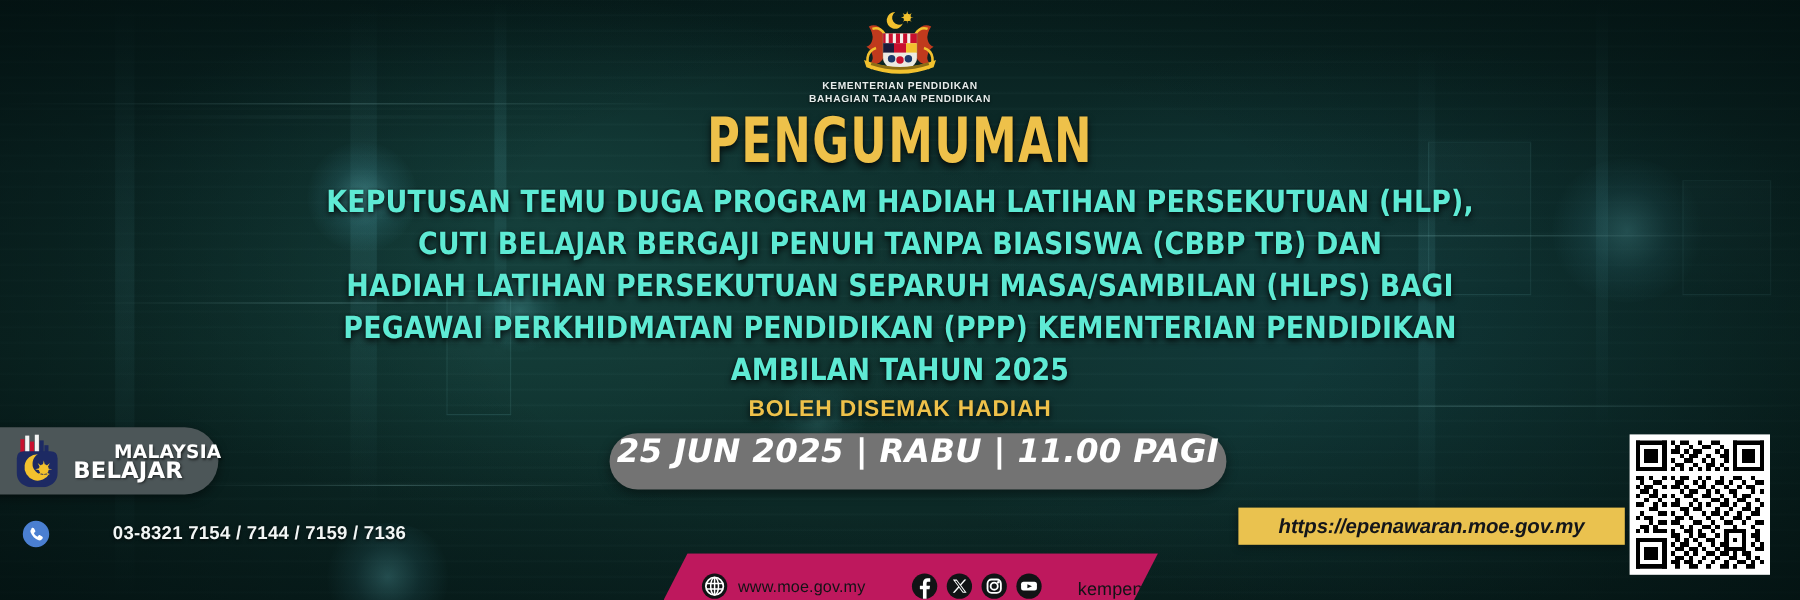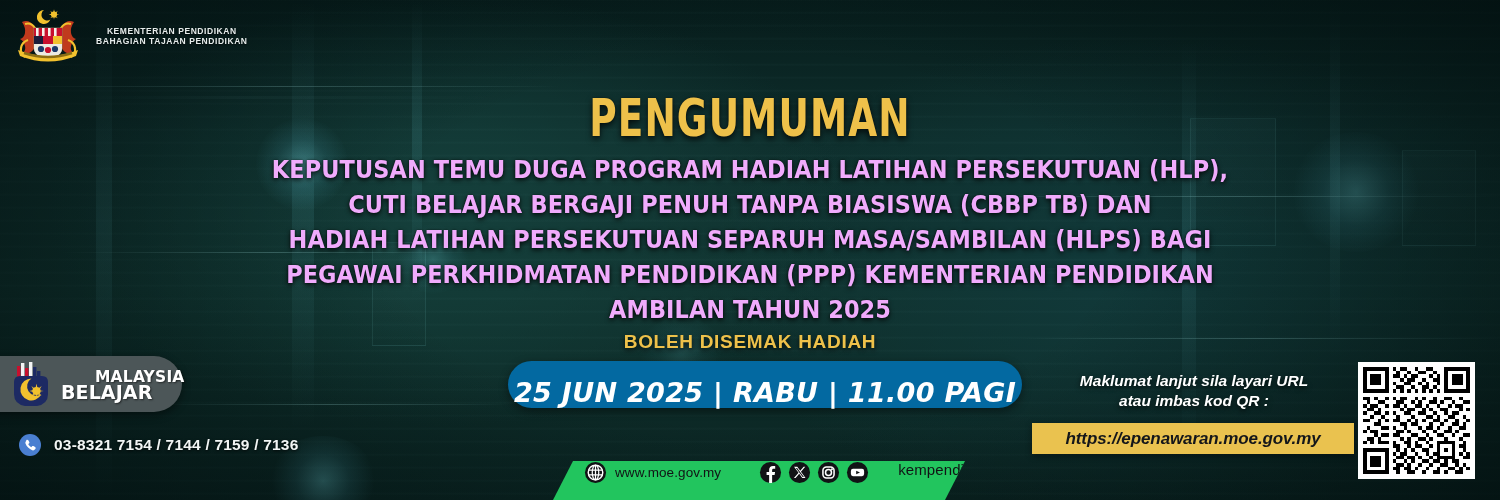--- a/index.html
+++ b/index.html
@@ -55,21 +55,21 @@
   .glow{ position:absolute; pointer-events:none; border-radius:50%;
     background:radial-gradient(circle, rgba(120,225,235,.40) 0%, rgba(90,195,215,.16) 38%, rgba(60,160,180,0) 72%); }
   .hline{ position:absolute; height:1px; pointer-events:none;
     background:linear-gradient(90deg, rgba(180,245,245,0) 0%, rgba(180,245,245,.28) 50%, rgba(180,245,245,0) 100%); }
   .panel{ position:absolute; pointer-events:none; border:1px solid rgba(140,225,230,.10);
     background:linear-gradient(180deg, rgba(140,225,230,.045), rgba(140,225,230,0)); }
 
   
   .crest-wrap{
     position:absolute; left:0; right:0; top:6px;
-    display:flex; flex-direction:row; align-items:center;
+    display:flex; flex-direction:column; align-items:center;
   }
   .crest{ width:96px; height:58px; display:block; }
   .ministry{
     margin-top:2px; text-align:center;
     color:#e6eceb; font-size:8.5px; font-weight:700;
     letter-spacing:.55px; line-height:10.5px;
     text-shadow:0 1px 2px rgba(0,0,0,.7);
   }
 
   
@@ -79,21 +79,21 @@
     font-family:"DejaVu Sans", sans-serif;
     font-weight:700; font-size:52px; line-height:52px;
     letter-spacing:1.5px;
     color:#eec14a;
     transform:scaleX(.72);
     text-shadow:0 3px 7px rgba(0,0,0,.75), 0 0 2px rgba(0,0,0,.5);
   }
   .headline{
     position:absolute; left:120px; right:120px; top:152px;
     text-align:center;
-    color:#f0abfc;
+    color:#5eead4;
     font-family:"DejaVu Sans", sans-serif;
     font-weight:700;
     font-size:25.5px;
     line-height:35px;
     letter-spacing:.1px;
     text-shadow:0 2px 6px rgba(0,0,0,.85), 0 0 2px rgba(0,0,0,.6);
   }
   .headline div{ transform:scaleX(.88); }
 
   .boleh{
@@ -102,23 +102,23 @@
     color:#eec14a;
     font-weight:700; font-size:19px; letter-spacing:.7px;
     text-shadow:0 2px 5px rgba(0,0,0,.8);
   }
 
   
   .pill{
     position:absolute; left:508px; top:361px;
     width:514px; height:47px;
     border-radius:24px;
-    background:#0369a1;
+    background:#737373;
     box-shadow:0 3px 10px rgba(0,0,0,.45);
-    display:flex; align-items:flex-end; justify-content:center;
+    display:flex; align-items:flex-start; justify-content:center;
   }
   .pill span{
     color:#ffffff;
     font-family:"DejaVu Sans", sans-serif;
     font-weight:700; font-style:italic;
     font-size:27px; letter-spacing:.3px;
     white-space:nowrap;
   }
 
   
@@ -165,34 +165,34 @@
     margin-left:7px; color:#ffffff;
     font-family:"DejaVu Sans", sans-serif;
     font-weight:700; line-height:16px;
     text-shadow:1px 1px 2px rgba(0,0,0,.55);
   }
   .madani-text .l1{ font-size:15.5px; letter-spacing:.2px; display:block;margin-left:34px; }
   .madani-text .l2{ font-size:19px; letter-spacing:.1px; display:block; margin-top:-1px; }
 
   
   .contacts{ position:absolute; left:18px; top:431px; }
-  .crow{ display:flex; align-items:center; height:28px; }
+  .crow{ display:flex; align-items:center; height:28px;gap:40px; }
   .crow .ic{ width:24px; height:24px; flex:0 0 auto; margin-right:12px; }
   .crow .tx{
     color:#f2f6f5; font-size:15.5px; font-weight:700; letter-spacing:.2px;
     text-shadow:0 1px 3px rgba(0,0,0,.75);
   }
 
   
   .social{
     position:absolute; left:553px; top:461px;
     width:412px; height:39px;
-    background:#22c55e;
+    background:#be185d;
     clip-path:polygon(20px 0, 412px 0, 392px 39px, 0 39px);
-    display:flex; align-items:flex-start;gap:20px;
+    display:flex; align-items:flex-end;gap:20px;
   }
   .social .web{ display:flex; align-items:center; margin-left:31px; }
   .social .web .tx{ margin-left:8px; color:#111315; font-size:13.5px; font-weight:400; letter-spacing:.1px; }
   .social .grp{ display:flex; align-items:center; margin-left:18px; gap:6px; }
   .social .handle{ margin-left:9px; color:#111315; font-size:15px; font-weight:400; letter-spacing:.1px; }
   .sic{ width:23px; height:23px; display:block; }
 </style>
 </head>
 <body>
 
@@ -279,24 +279,20 @@
     <div>PEGAWAI PERKHIDMATAN PENDIDIKAN (PPP) KEMENTERIAN PENDIDIKAN</div>
     <div>AMBILAN TAHUN 2025</div>
   </div>
 
   <div class="boleh">BOLEH DISEMAK HADIAH</div>
 
   <div class="pill">
     <span>25 JUN 2025 | RABU | 11.00 PAGI</span>
   </div>
 
-  <div class="info-note">
-    <div>Maklumat lanjut sila layari URL</div>
-    <div>atau imbas kod QR :</div>
-  </div>
 
   <div class="url-box">
     <span>https://epenawaran.moe.gov.my</span>
   </div>
 
   <div class="qr">
     <svg viewBox="0 0 29 29" shape-rendering="crispEdges">
       <rect width="29" height="29" fill="#ffffff"></rect>
       <g fill="#000000">
 

